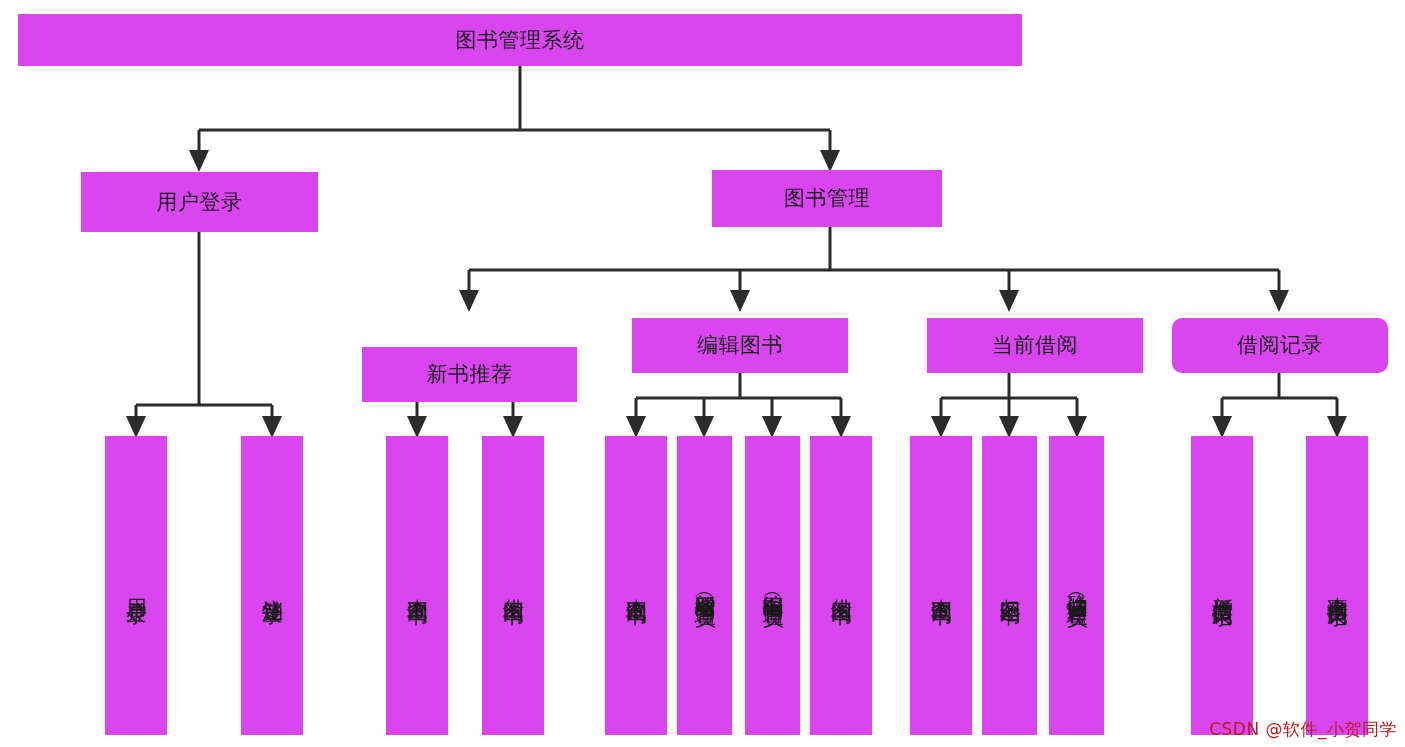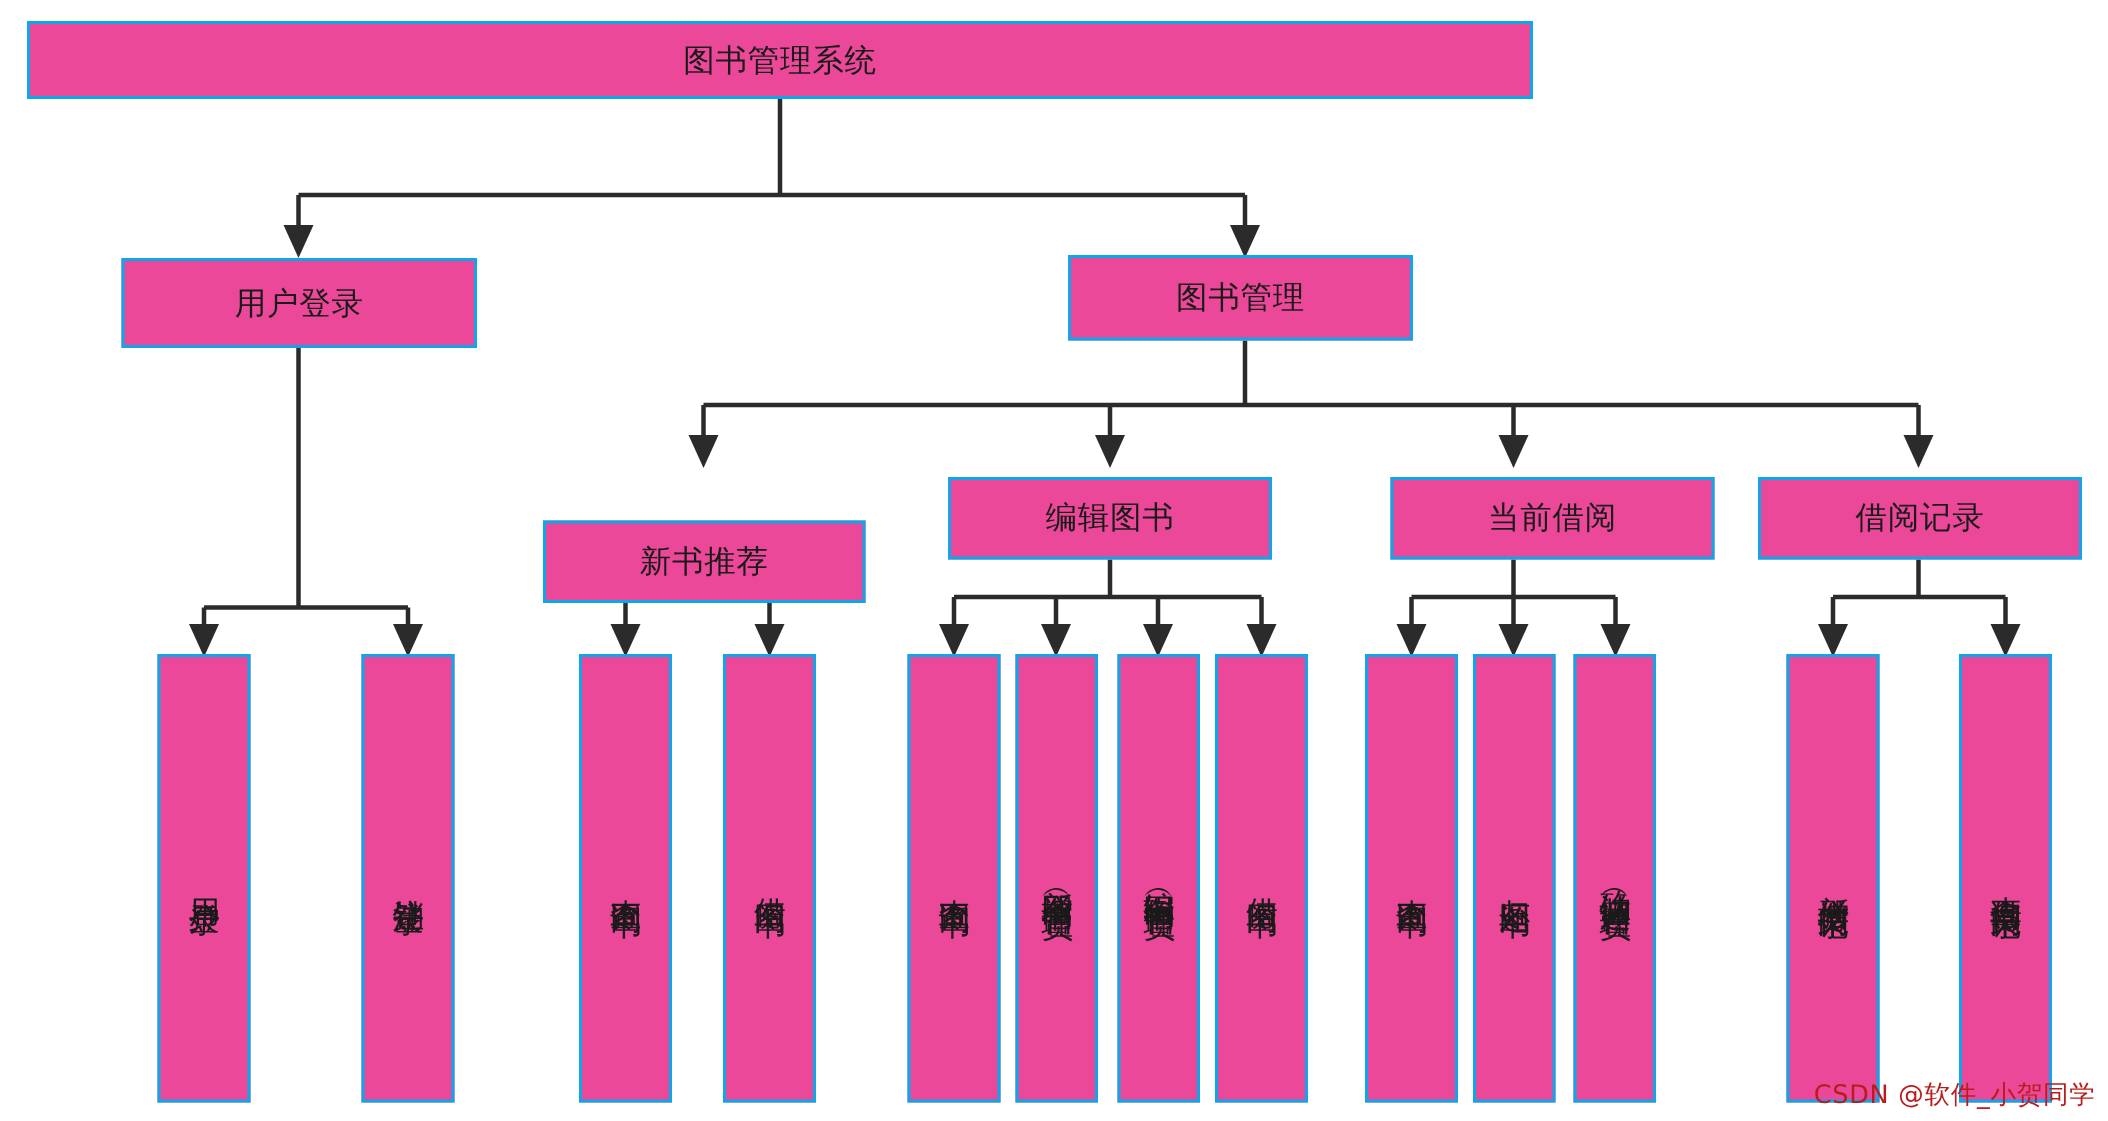--- a/index.html
+++ b/index.html
@@ -21,22 +21,22 @@
     position: absolute;
     left: 0;
     top: 0;
     width: 1405px;
     height: 747px;
     pointer-events: none;
   }
   .node {
     position: absolute;
     box-sizing: border-box;
-    border: 2px solid #0ea5e9;
-    background: #ec4899;
+    border: 2px solid #d946ef;
+    background: #d946ef;
     display: flex;
     align-items: center;
     justify-content: center;
     color: #1a1a1a;
     line-height: 1.18;
   }
   .node.h {
     font-size: 21px;
     letter-spacing: 0.5px;
   }
@@ -159,21 +159,21 @@
 
   <div class="node h" style="left:362px; top:318px; width:215px; height:55px;margin-top:29px;">
     <span>新书推荐</span>
   </div>
   <div class="node h" style="left:632px; top:318px; width:216px; height:55px;">
     <span>编辑图书</span>
   </div>
   <div class="node h" style="left:902px; top:318px; width:216px; height:55px;margin-left:25px;">
     <span>当前借阅</span>
   </div>
-  <div class="node h" style="left:1172px; top:318px; width:216px; height:55px;">
+  <div class="node h" style="left:1172px; top:318px; width:216px; height:55px;border-radius:10px;">
     <span>借阅记录</span>
   </div>
 
   <div class="node v" style="left:105px; top:436px; width:62px; height:299px;">
     <span>用户登录</span>
   </div>
   <div class="node v" style="left:241px; top:436px; width:62px; height:299px;">
     <span>注销登录</span>
   </div>
 

